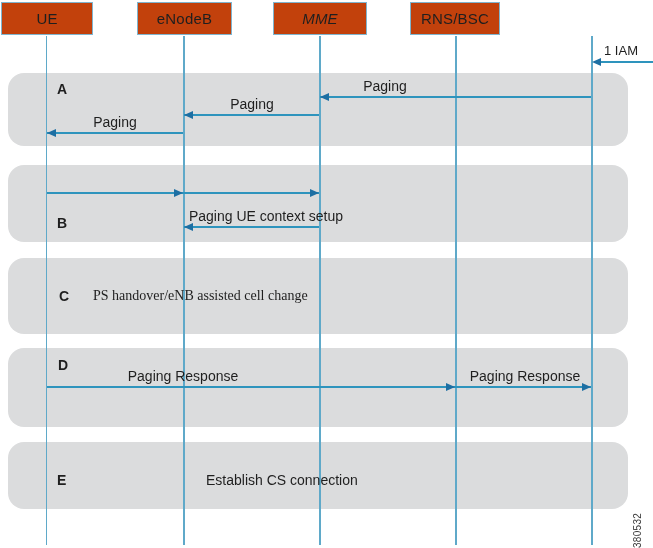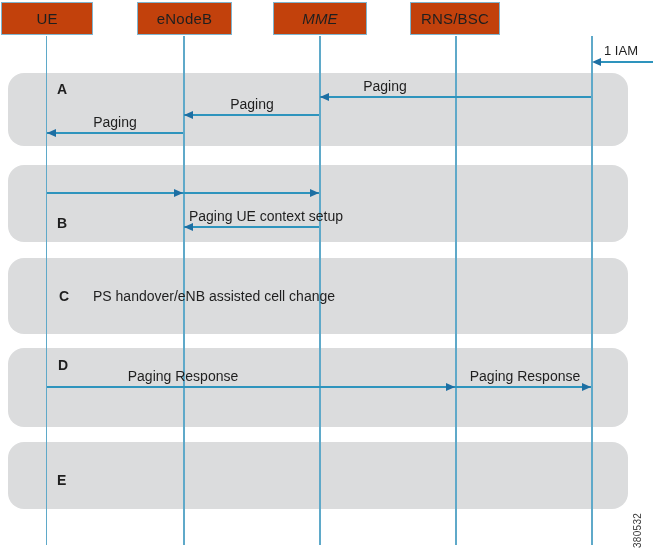--- a/index.html
+++ b/index.html
@@ -79,26 +79,27 @@
   <div class="step-letter" style="left:57px;top:215px;">B</div>
   <div class="msg-line" style="left:47px;top:192px;width:272px;"></div>
   <div class="ah ah-right" style="left:174px;top:189px;"></div>
   <div class="ah ah-right" style="left:310px;top:189px;"></div>
 
   <div class="msg-label" style="left:186px;top:208px;width:160px;">Paging UE context setup</div>
   <div class="msg-line" style="left:184px;top:226px;width:135px;"></div>
   <div class="ah ah-left" style="left:184px;top:223px;"></div>
 
   <div class="step-letter" style="left:59px;top:288px;">C</div>
-  <div class="note" style="left:93px;top:288px;">PS handover/eNB assisted cell change</div>
+  <div class="note" style="left:93px;top:288px;font-family:Liberation Serif, serif;">PS handover/eNB assisted cell change</div>
 
   <div class="step-letter" style="left:58px;top:357px;">D</div>
   <div class="msg-label" style="left:113px;top:368px;width:140px;">Paging Response</div>
   <div class="msg-label" style="left:455px;top:368px;width:140px;">Paging Response</div>
   <div class="msg-line" style="left:47px;top:386px;width:544px;"></div>
   <div class="ah ah-right" style="left:446px;top:383px;"></div>
   <div class="ah ah-right" style="left:582px;top:383px;"></div>
 
   <div class="step-letter" style="left:57px;top:472px;">E</div>
+  <div class="note" style="left:206px;top:472px;">Establish CS connection</div>
 
   <div class="fig-num">380532</div>
 
 </div>
 
 </body></html>

